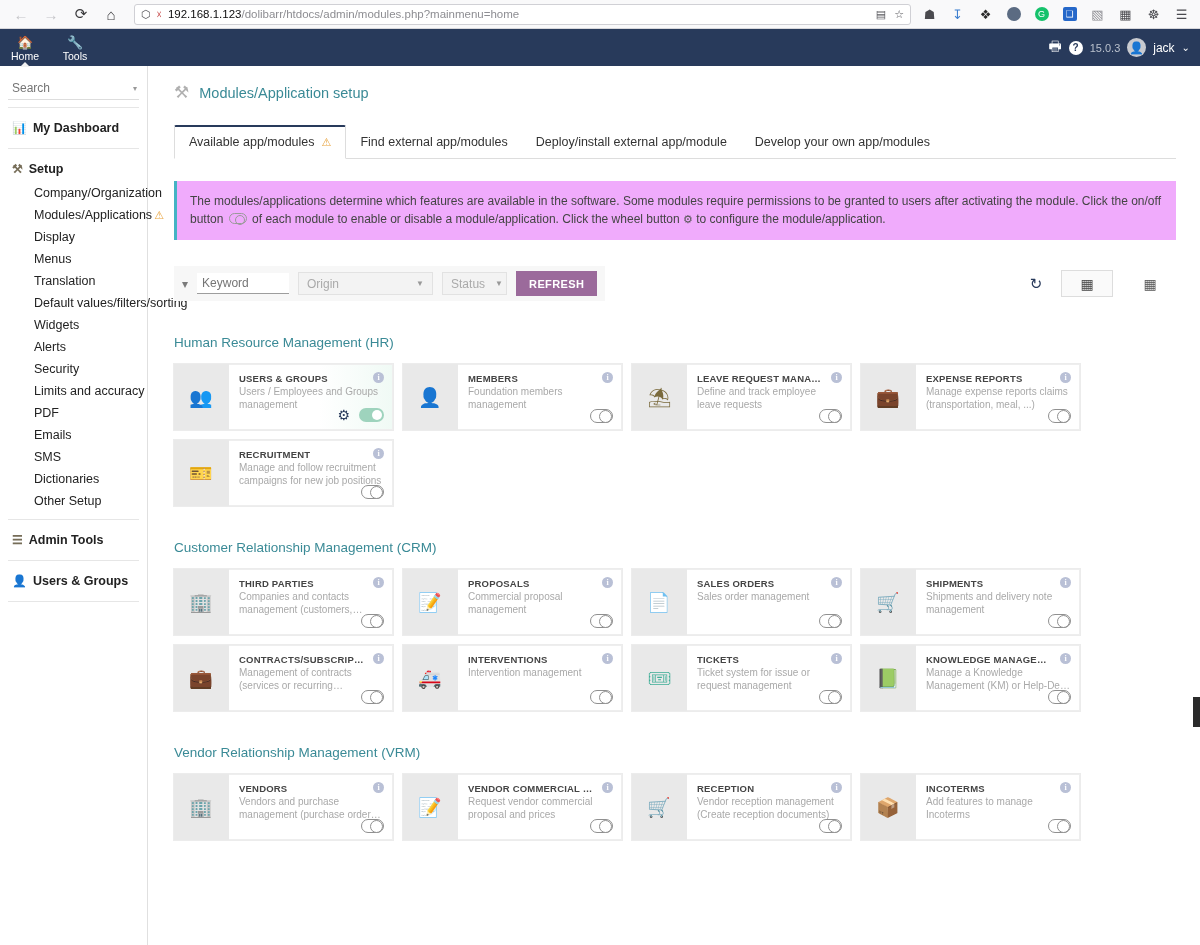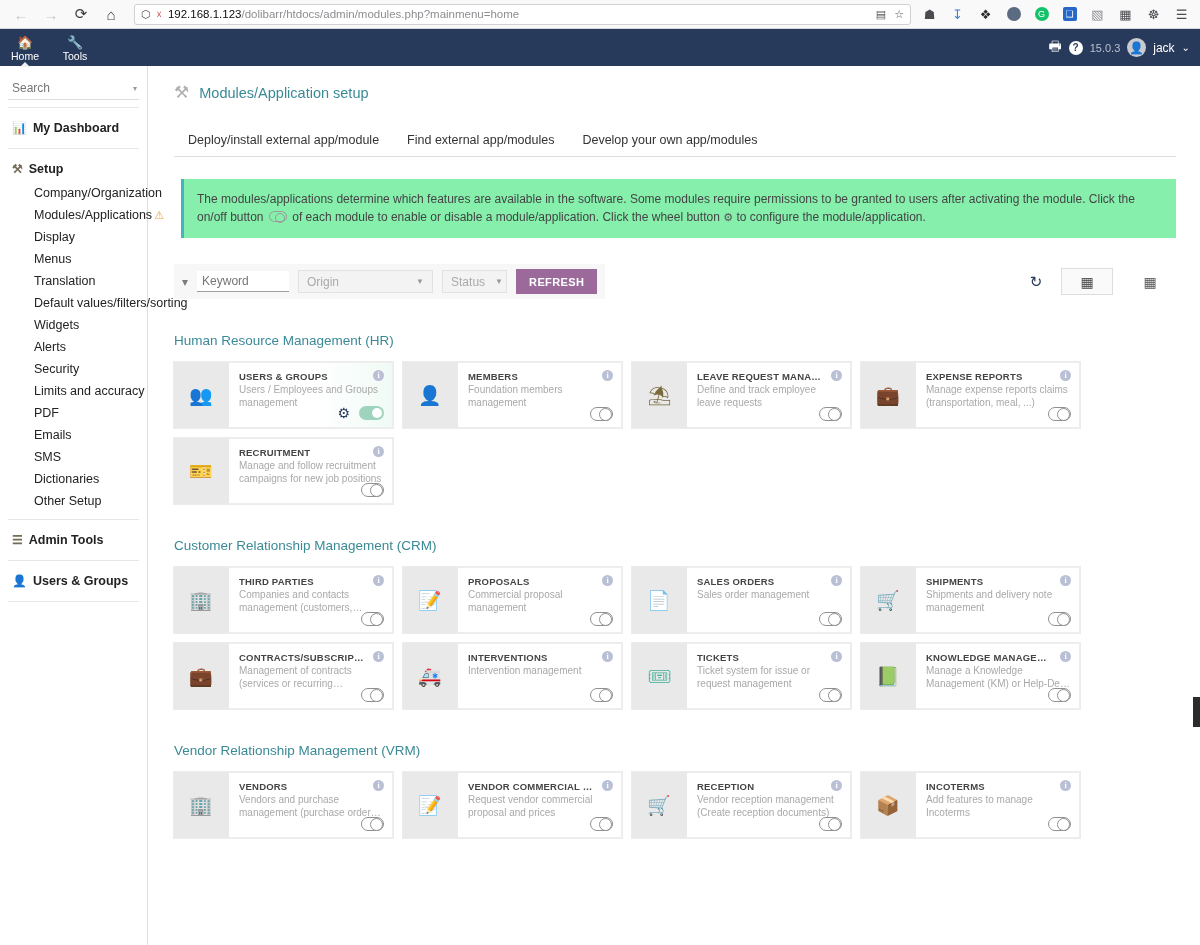--- a/index.html
+++ b/index.html
@@ -93,22 +93,22 @@
   .tab{
     padding:8px 14px 9px 14px; font-size:12.5px; color:#333; position:relative;
     display:flex; align-items:center; gap:5px; white-space:nowrap;
   }
   .tab.active{
     border:1px solid #ddd; border-bottom:1px solid #fff; border-top:2px solid #283a5b;
     margin-bottom:-1px; border-radius:2px 2px 0 0; background:#fff;
   }
 
   .infobox{
-    margin-top:22px; background:#86efac; border-left:3px solid #45b3c4;
-    padding:11px 13px 12px 13px; font-size:12px; color:#444; line-height:1.5;margin-left:7px;
+    margin-top:22px; background:#f0abfc; border-left:3px solid #45b3c4;
+    padding:11px 13px 12px 13px; font-size:12px; color:#444; line-height:1.5;
   }
   .inline-toggle{
     display:inline-block; width:18px; height:11px; border:1.6px solid #9a9a9a;
     border-radius:6px; position:relative; vertical-align:-1px; margin:0 2px;
   }
   .inline-toggle:after{
     content:""; position:absolute; right:1px; top:0.5px; width:8px; height:8px;
     border-radius:50%; border:1.6px solid #9a9a9a;
   }
 
@@ -311,25 +311,29 @@
   </div>
 
   <div class="main">
 
     <div class="page-title-row">
       <span class="tool-ico">⚒</span>
       <span class="page-title">Modules/Application setup</span>
     </div>
 
     <div class="tabs" id="tabs">
+        <div class="tab active">
+          <span>Available app/modules</span>
+          <span class="warn-tri">⚠</span>
+        </div>
+        <div class="tab">
+          <span>Find external app/modules</span>
+        </div>
         <div class="tab">
           <span>Deploy/install external app/module</span>
-        </div>
-        <div class="tab">
-          <span>Find external app/modules</span>
         </div>
         <div class="tab">
           <span>Develop your own app/modules</span>
         </div>
       </div>
 
     <div class="infobox">
       <span>The modules/applications determine which features are available in the software. Some modules require permissions to be granted to users after activating the module. Click the on/off button</span>
       <span class="inline-toggle"></span>
       <span>of each module to enable or disable a module/application. Click the wheel button</span>

